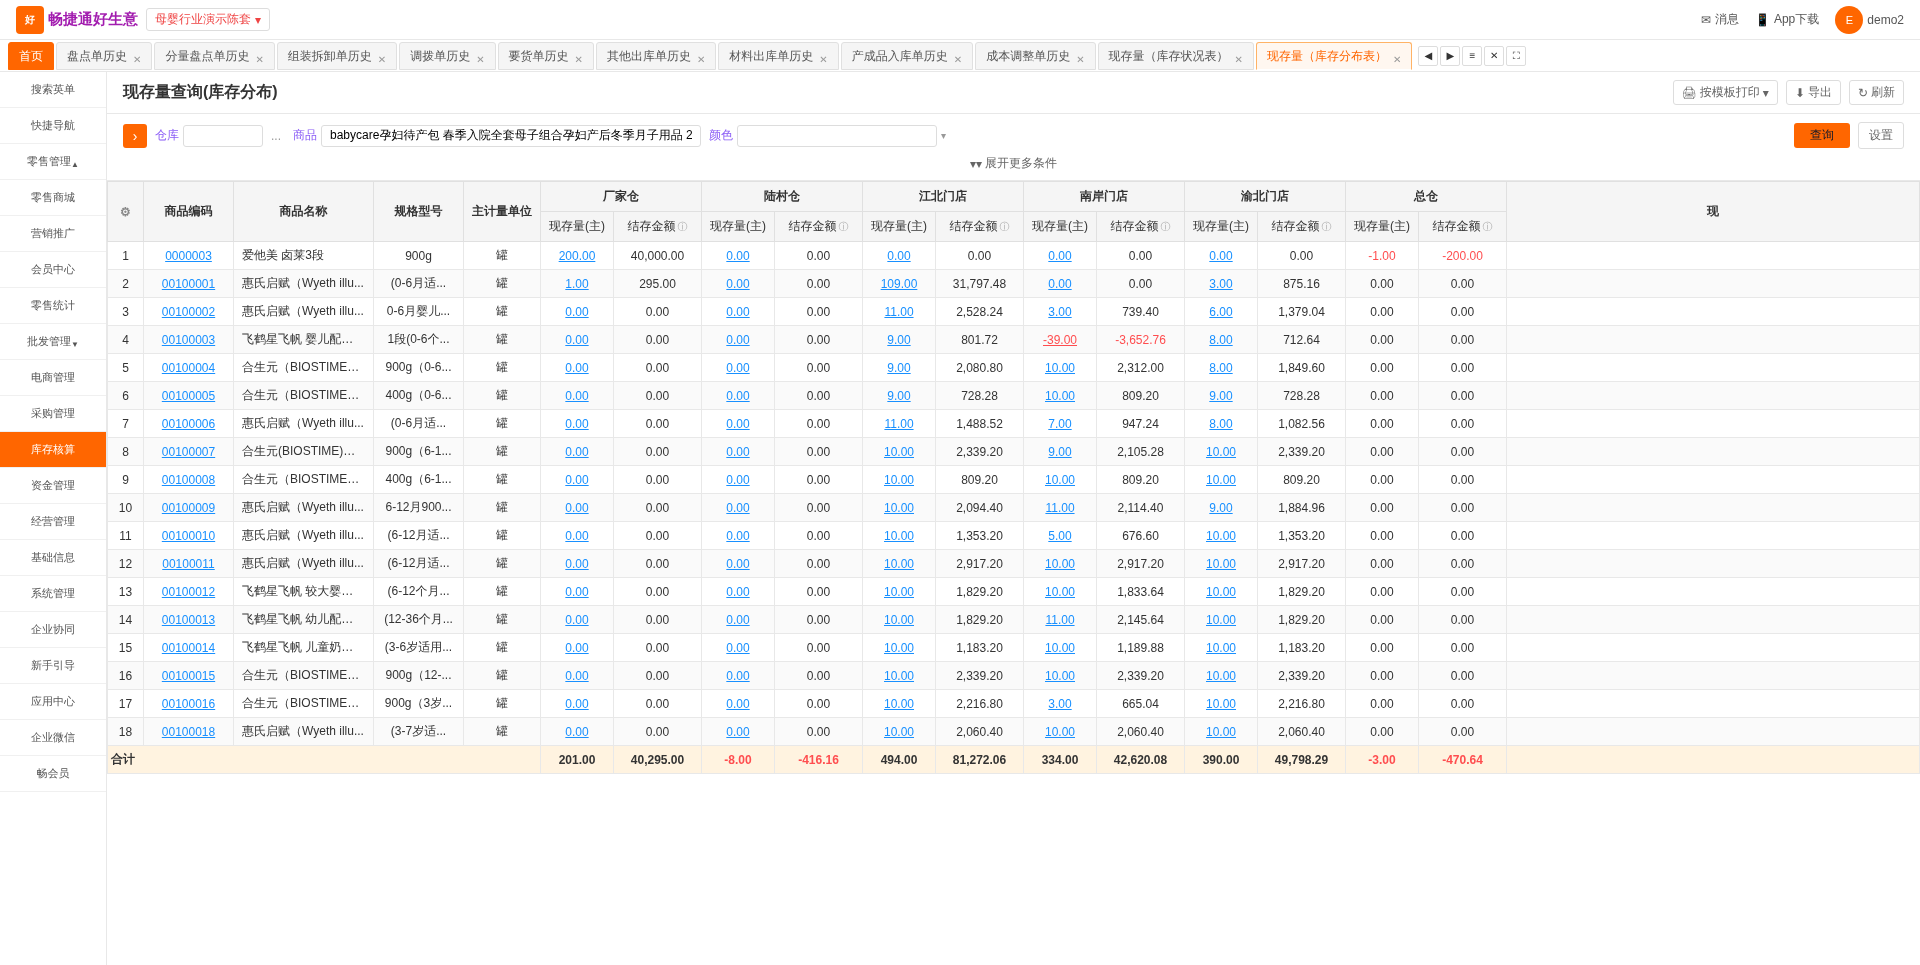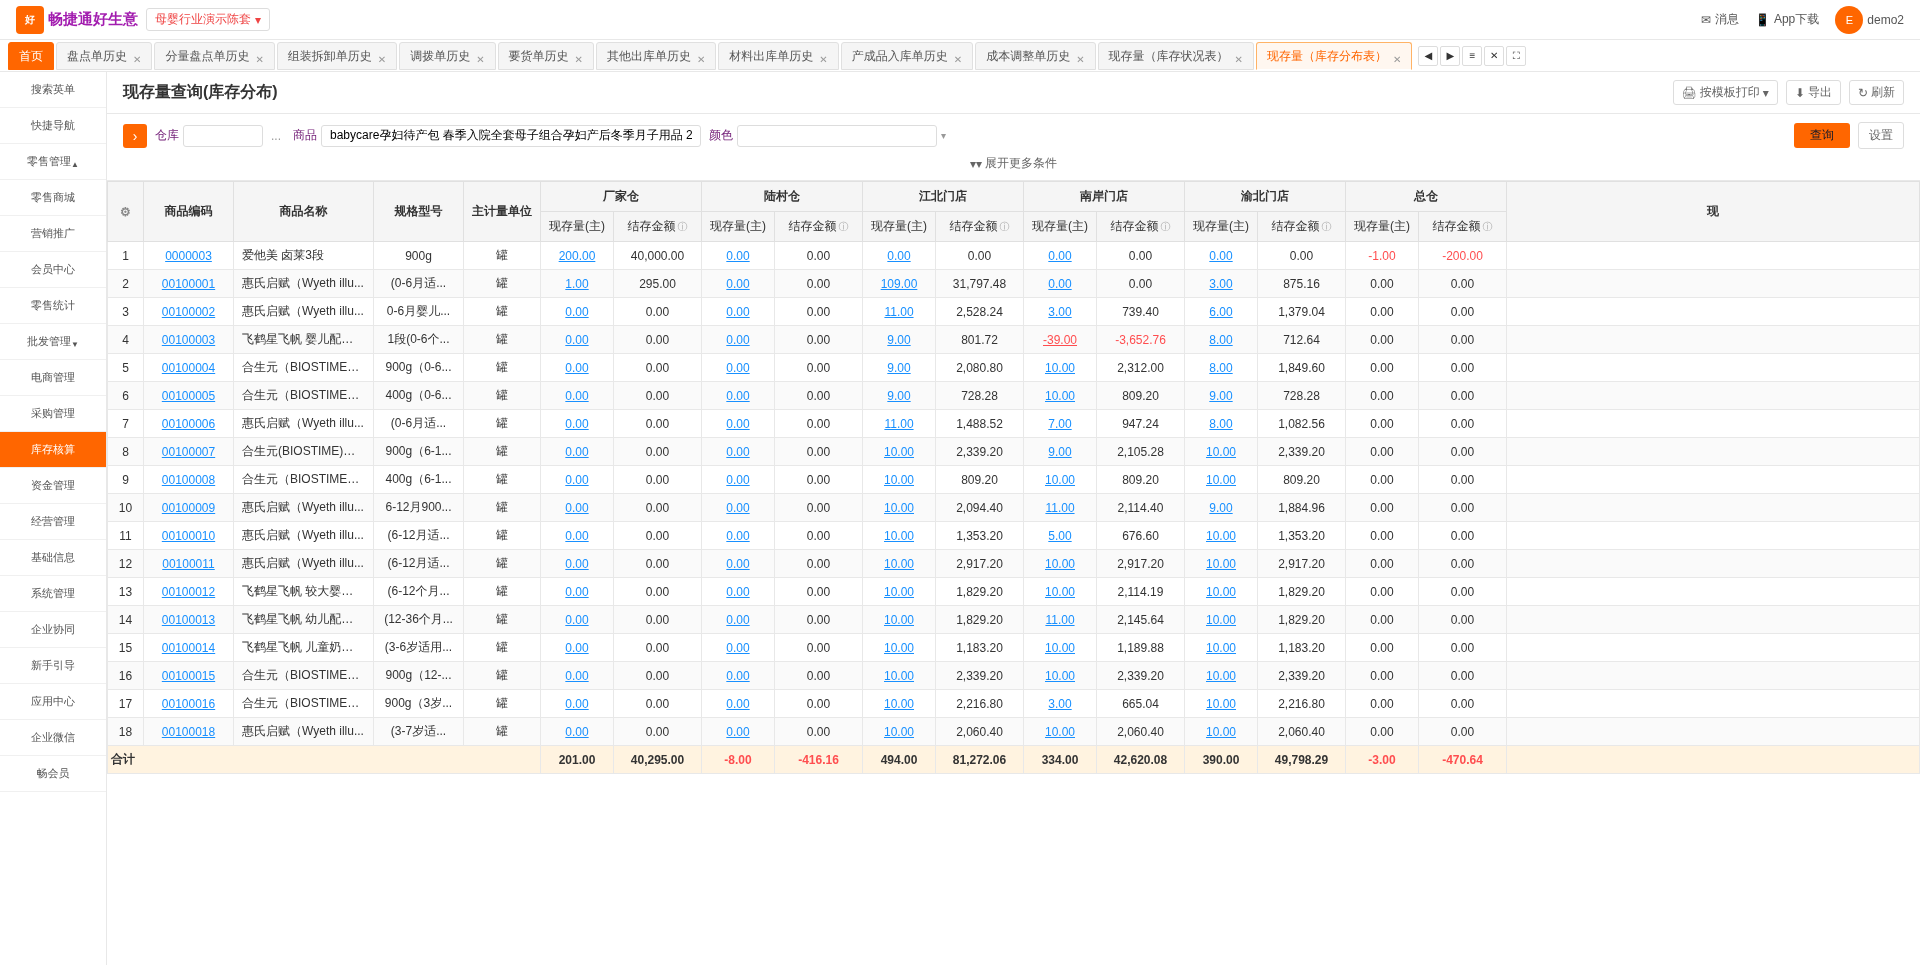--- a/index.html
+++ b/index.html
@@ -40,21 +40,21 @@
     
     .page-header { background: #fff; padding: 8px 16px; border-bottom: 1px solid #e8e8e8; display: flex; align-items: center; justify-content: space-between; }
     .page-title { font-size: 16px; font-weight: bold; color: #333; }
     .page-actions { display: flex; align-items: center; gap: 8px; }
     .action-btn { display: flex; align-items: center; gap: 3px; cursor: pointer; color: #666; font-size: 12px; padding: 3px 8px; border: 1px solid #ddd; border-radius: 3px; background: #fff; }
 
     
     .filter-area { background: #fff; padding: 8px 16px; border-bottom: 1px solid #e8e8e8; }
     .filter-row { display: flex; align-items: center; gap: 8px; flex-wrap: wrap; }
     .filter-item { display: flex; align-items: center; gap: 4px; }
-    .filter-label { color: #701a75; white-space: nowrap; font-size: 12px; }
+    .filter-label { color: #8b5cf6; white-space: nowrap; font-size: 12px; }
     .filter-input { border: 1px solid #ddd; border-radius: 3px; padding: 3px 8px; font-size: 12px; width: 80px; outline: none; }
     .filter-input-wide { width: 380px; }
     .filter-input-color { width: 200px; }
     .expand-btn { display: flex; align-items: center; gap: 3px; color: #666; cursor: pointer; font-size: 12px; }
     .orange-btn { background: #ff6600; color: #0f172a; border: none; border-radius: 3px; padding: 4px 16px; cursor: pointer; font-size: 12px; }
     .setting-btn { background: #fff; color: #666; border: 1px solid #ddd; border-radius: 3px; padding: 4px 10px; cursor: pointer; font-size: 12px; }
     .ellipsis-btn { color: #999; cursor: pointer; font-size: 12px; padding: 0 4px; }
 
     
     .table-container { flex: 1; overflow: auto; background: #fff; margin: 0; }
@@ -565,21 +565,21 @@
     <td class="cell-left col-name" title="飞鹤星飞帆 较大婴儿配...">飞鹤星飞帆 较大婴儿配...</td>
     <td>(6-12个月...</td>
     <td>罐</td>
     <td><span class="cell-link">0.00</span></td>
     <td>0.00</td>
     <td><span class="cell-link">0.00</span></td>
     <td>0.00</td>
     <td><span class="cell-link">10.00</span></td>
     <td>1,829.20</td>
     <td><span class="cell-link ">10.00</span></td>
-    <td>2,114.19</td>
+    <td>1,833.64</td>
     <td><span class="cell-link">10.00</span></td>
     <td>1,829.20</td>
     <td>0.00</td>
     <td>0.00</td>
     <td></td>
   </tr>
             <tr style="background: rgb(250, 250, 250); margin-left: 32px;">
     <td>14</td>
     <td><span class="cell-link">00100013</span></td>
     <td class="cell-left col-name" title="飞鹤星飞帆 幼儿配方奶...">飞鹤星飞帆 幼儿配方奶...</td>

